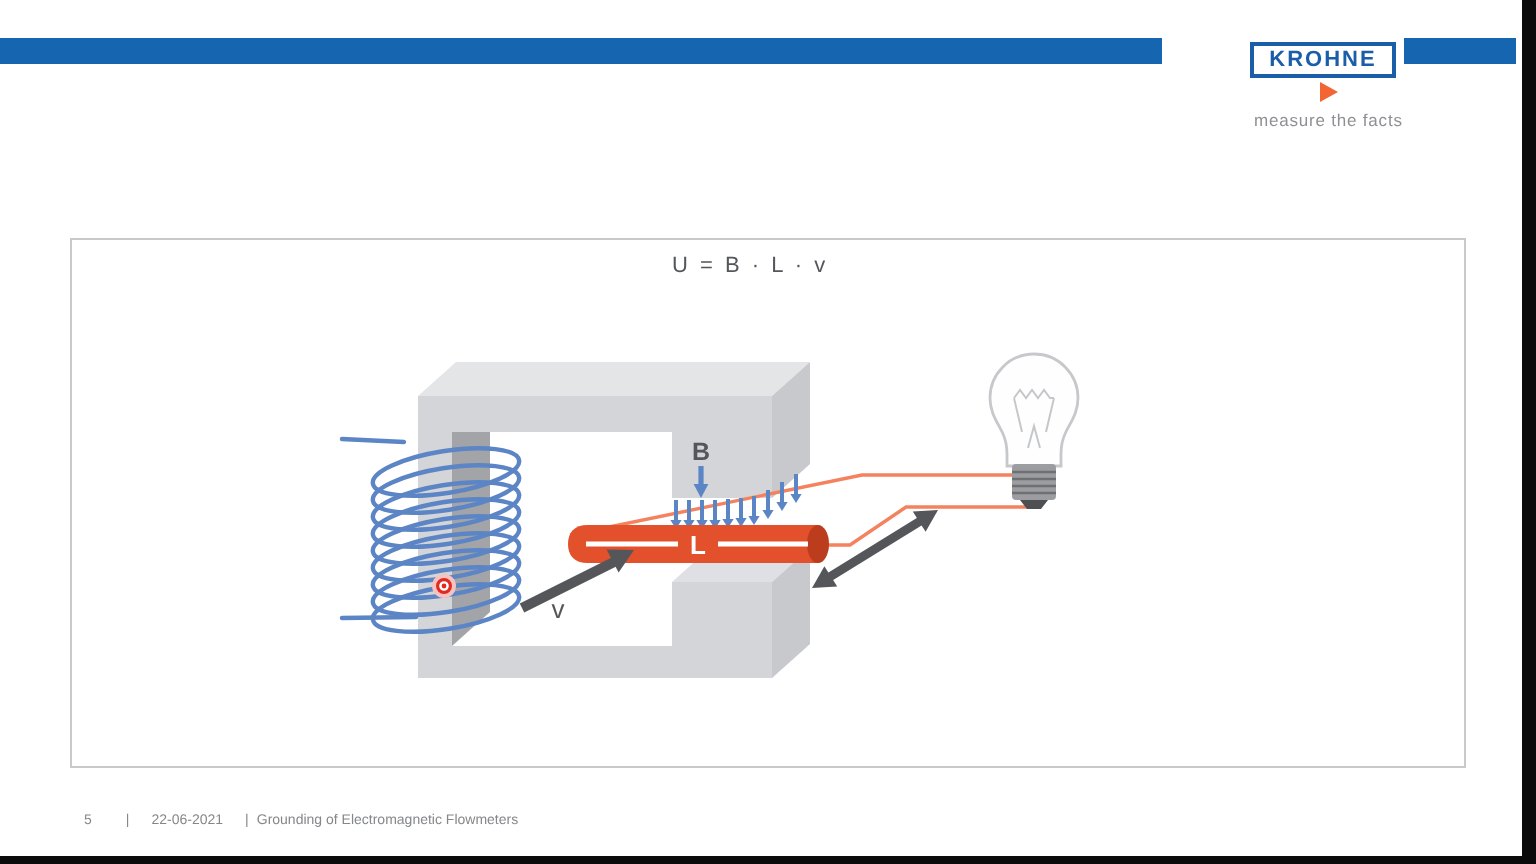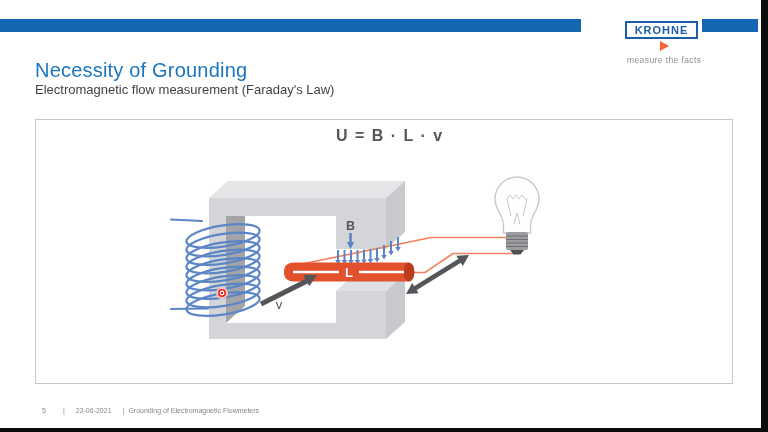--- a/index.html
+++ b/index.html
@@ -21,21 +21,21 @@
   .tagline{position:absolute;left:627px;top:41px;display:flex;align-items:center;gap:4px;flex-direction:column;}
   .tagline-arrow{width:0;height:0;border-left:9px solid #F26633;border-top:5px solid transparent;border-bottom:5px solid transparent;}
   .tagline-text{color:#8E9093;font-size:8.5px;letter-spacing:0.4px;}
 
   
   .title{position:absolute;left:35px;top:59px;font-size:20px;color:#1B76C0;letter-spacing:0.2px;}
   .subtitle{position:absolute;left:35px;top:82px;font-size:13px;color:#414246;}
 
   
   .panel{position:absolute;left:35px;top:119px;width:698px;height:265px;box-sizing:border-box;border:1px solid #C8C9CB;background:#fff;}
-  .formula{position:absolute;left:300px;top:7px;font-size:16px;font-weight:bold;color:#54565B;letter-spacing:1.5px;}
+  .formula{position:absolute;left:300px;top:7px;font-size:11px;font-weight:normal;color:#54565B;letter-spacing:1.5px;}
   svg.diagram{position:absolute;left:0;top:0;width:696px;height:263px;display:block;}
 
   
   .footer{position:absolute;left:42px;top:407px;display:flex;align-items:baseline;font-size:7px;color:#85878A;}
   .footer .pg{margin-right:17px;}
   .footer .sep1{margin-right:11px;}
   .footer .date{margin-right:11px;}
   .footer .sep2{margin-right:4px;}
 
   svg text{font-family:"Liberation Sans", sans-serif;}
@@ -48,22 +48,20 @@
   <div class="bar-seg bar-left"></div>
   <div class="bar-seg bar-right"></div>
   <div class="logo-box">
     <span class="logo-text">KROHNE</span>
   </div>
   <div class="tagline">
     <span class="tagline-arrow"></span>
     <span class="tagline-text">measure the facts</span>
   </div>
 
-  <div class="title">Necessity of Grounding</div>
-  <div class="subtitle">Electromagnetic flow measurement (Faraday's Law)</div>
 
   <div class="panel">
     <svg class="diagram" viewBox="0 0 696 263">
 
       <g>
         <polygon points="173,78 350,78 369,61 192,61" fill="#E4E5E7"></polygon>
         <polygon points="350,78 369,61 369,112 350,129" fill="#C7C9CD"></polygon>
         <polygon points="300,171 350,171 369,154 319,154" fill="#DFE0E3"></polygon>
         <polygon points="350,171 369,154 369,202 350,219" fill="#C7C9CD"></polygon>
         <path d="M173,78 H350 V129 H300 V171 H350 V219 H173 Z M190,96 H300 V203 H190 Z" fill="#D3D5D8" fill-rule="evenodd"></path>

